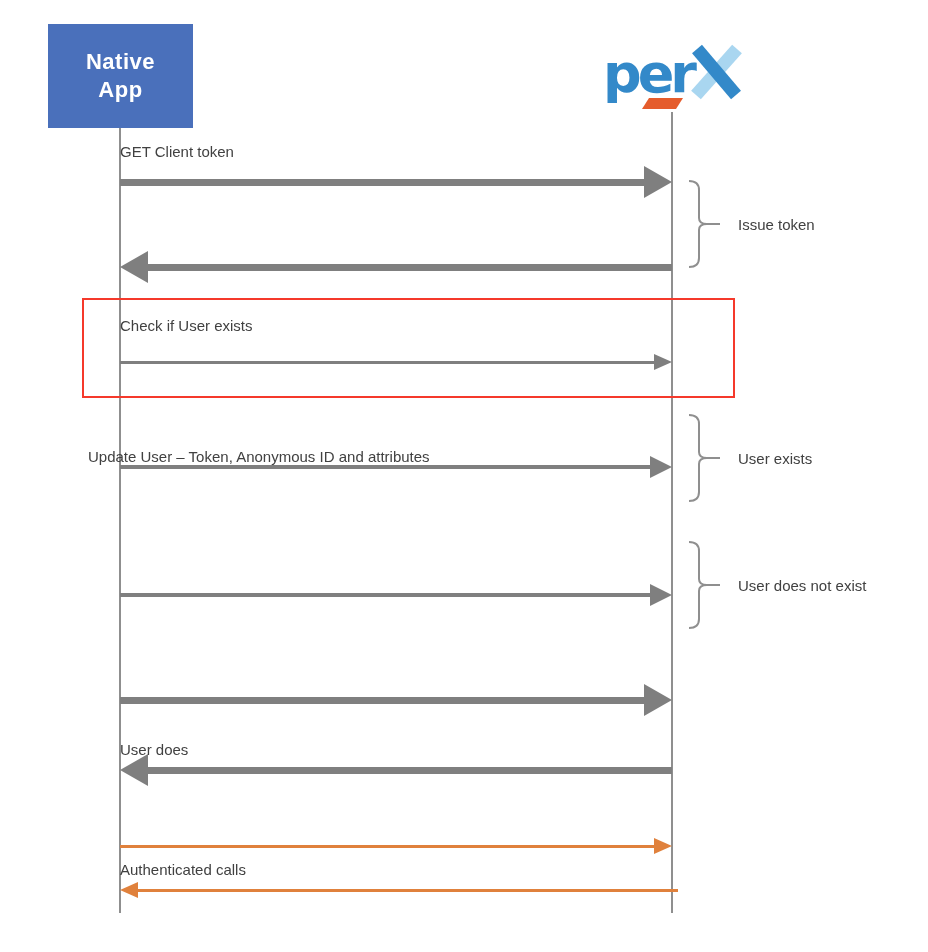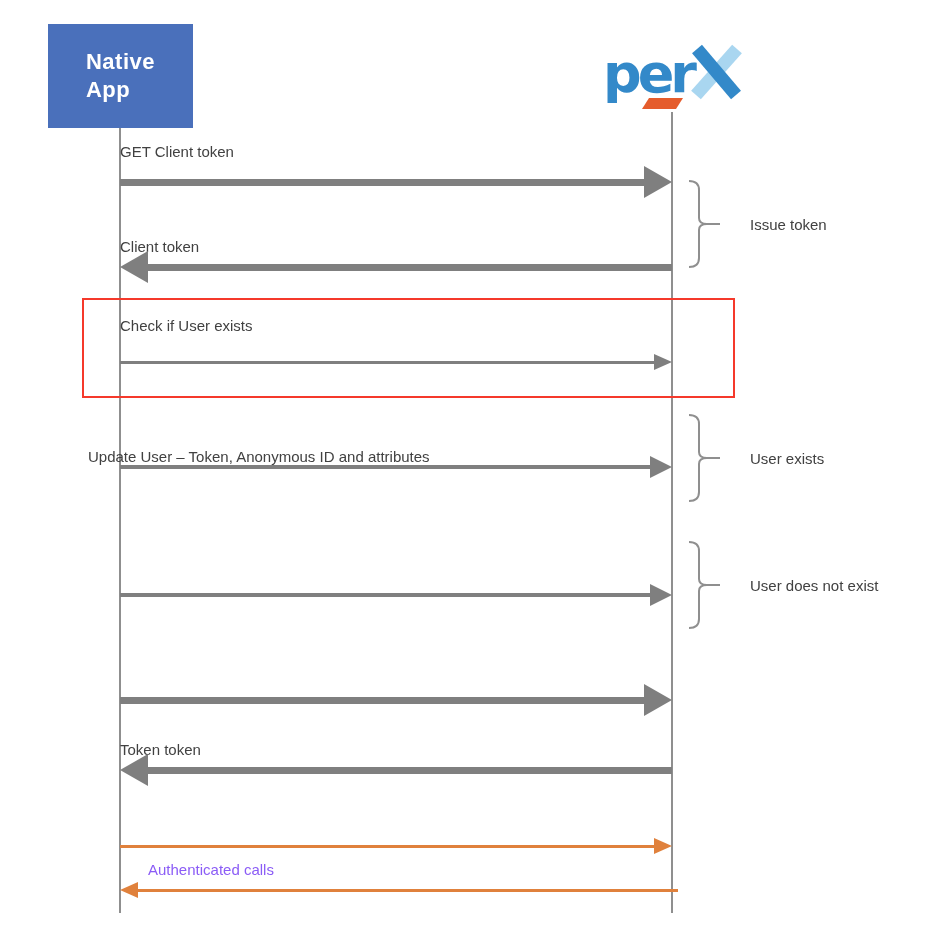--- a/index.html
+++ b/index.html
@@ -2,38 +2,38 @@
 <html><head>
 <meta charset="utf-8">
 <style>
   html,body{margin:0;padding:0;background:#ffffff;}
   .canvas{position:relative;width:928px;height:952px;background:#ffffff;overflow:hidden;
           font-family:"Liberation Sans","DejaVu Sans",sans-serif;}
 
   
   .actor-box{position:absolute;left:48px;top:24px;width:145px;height:104px;background:#4a70bb;
              display:flex;align-items:center;justify-content:center;}
-  .actor-box span{color:#ffffff;font-weight:bold;font-size:22px;line-height:28px;
+  .actor-box span{color:#ffffff;font-weight:bold;font-size:22px;line-height:28px;text-align:center;
                   white-space:pre-line;letter-spacing:.5px;}
 
   
   .perx-logo{position:absolute;left:597px;top:34px;width:150px;height:80px;}
   .perx-logo text{font-family:"DejaVu Sans",sans-serif;font-weight:bold;font-size:54px;
                   fill:#3389c9;letter-spacing:-4px;}
 
   
   .lifeline{position:absolute;width:2px;background:#8f8f8f;}
   .lifeline.left{left:119px;top:128px;height:785px;}
   .lifeline.right{left:671px;top:112px;height:801px;}
 
   
   .msg-label{position:absolute;left:120px;width:552px;text-align:left;
              font-size:15px;line-height:20px;color:#414141;}
   .msg-label.shift-left{transform:translateX(-32px);}
-  .msg-label.orange{color:#8b5cf6;margin-left:28px;}
+  .msg-label.orange{color:#404040;}
 
   
   .arrow{position:absolute;left:120px;width:552px;height:0;}
   .shaft{position:absolute;background:#7f7f7f;}
   .head{position:absolute;width:0;height:0;}
 
   .thick .shaft{top:-3px;height:7px;}
   .arrow.right.thick .shaft{left:0;right:26px;}
   .arrow.right.thick .head{right:0;top:-16px;border-top:16px solid transparent;
       border-bottom:16px solid transparent;border-left:28px solid #7f7f7f;}
@@ -58,21 +58,21 @@
   .arrow.left.orange .shaft{left:16px;right:-6px;}
   .arrow.left.orange .head{left:0;top:-8px;border-top:8px solid transparent;
       border-bottom:8px solid transparent;border-right:18px solid #e0813c;}
 
   
   .highlight-rect{position:absolute;left:82px;top:298px;width:653px;height:100px;
                   border:2px solid #f5392b;box-sizing:border-box;}
 
   
   .annotation{position:absolute;left:688px;height:88px;display:flex;align-items:center;}
-  .annotation-label{margin-left:28px;font-size:15px;color:#414141;white-space:nowrap;}
+  .annotation-label{margin-left:16px;font-size:15px;color:#414141;white-space:nowrap;}
 </style>
 </head>
 <body>
 
 <div class="canvas">
 
   <div class="actor-box">
     <span>Native
 App</span>
   </div>
@@ -88,21 +88,20 @@
   <div class="lifeline right"></div>
 
   <div class="highlight-rect"></div>
 
   <div class="msg-label" style="top:142px">GET Client token</div>
   <div class="arrow right thick" style="top:182px">
     <div class="shaft"></div>
     <div class="head"></div>
   </div>
 
-  <div class="msg-label" style="top:237px">Client token</div>
   <div class="arrow left thick" style="top:267px">
     <div class="shaft"></div>
     <div class="head"></div>
   </div>
 
   <div class="msg-label" style="top:316px">Check if User exists</div>
   <div class="arrow right thin" style="top:362px">
     <div class="shaft"></div>
     <div class="head"></div>
   </div>
@@ -116,21 +115,21 @@
   <div class="arrow right med" style="top:595px">
     <div class="shaft"></div>
     <div class="head"></div>
   </div>
 
   <div class="arrow right thick" style="top:700px">
     <div class="shaft"></div>
     <div class="head"></div>
   </div>
 
-  <div class="msg-label" style="top:740px">Token token</div>
+  <div class="msg-label" style="top:740px">User does</div>
   <div class="arrow left thick" style="top:770px">
     <div class="shaft"></div>
     <div class="head"></div>
   </div>
 
   <div class="arrow right orange" style="top:846px">
     <div class="shaft"></div>
     <div class="head"></div>
   </div>
   <div class="msg-label orange" style="top:860px">Authenticated calls</div>

